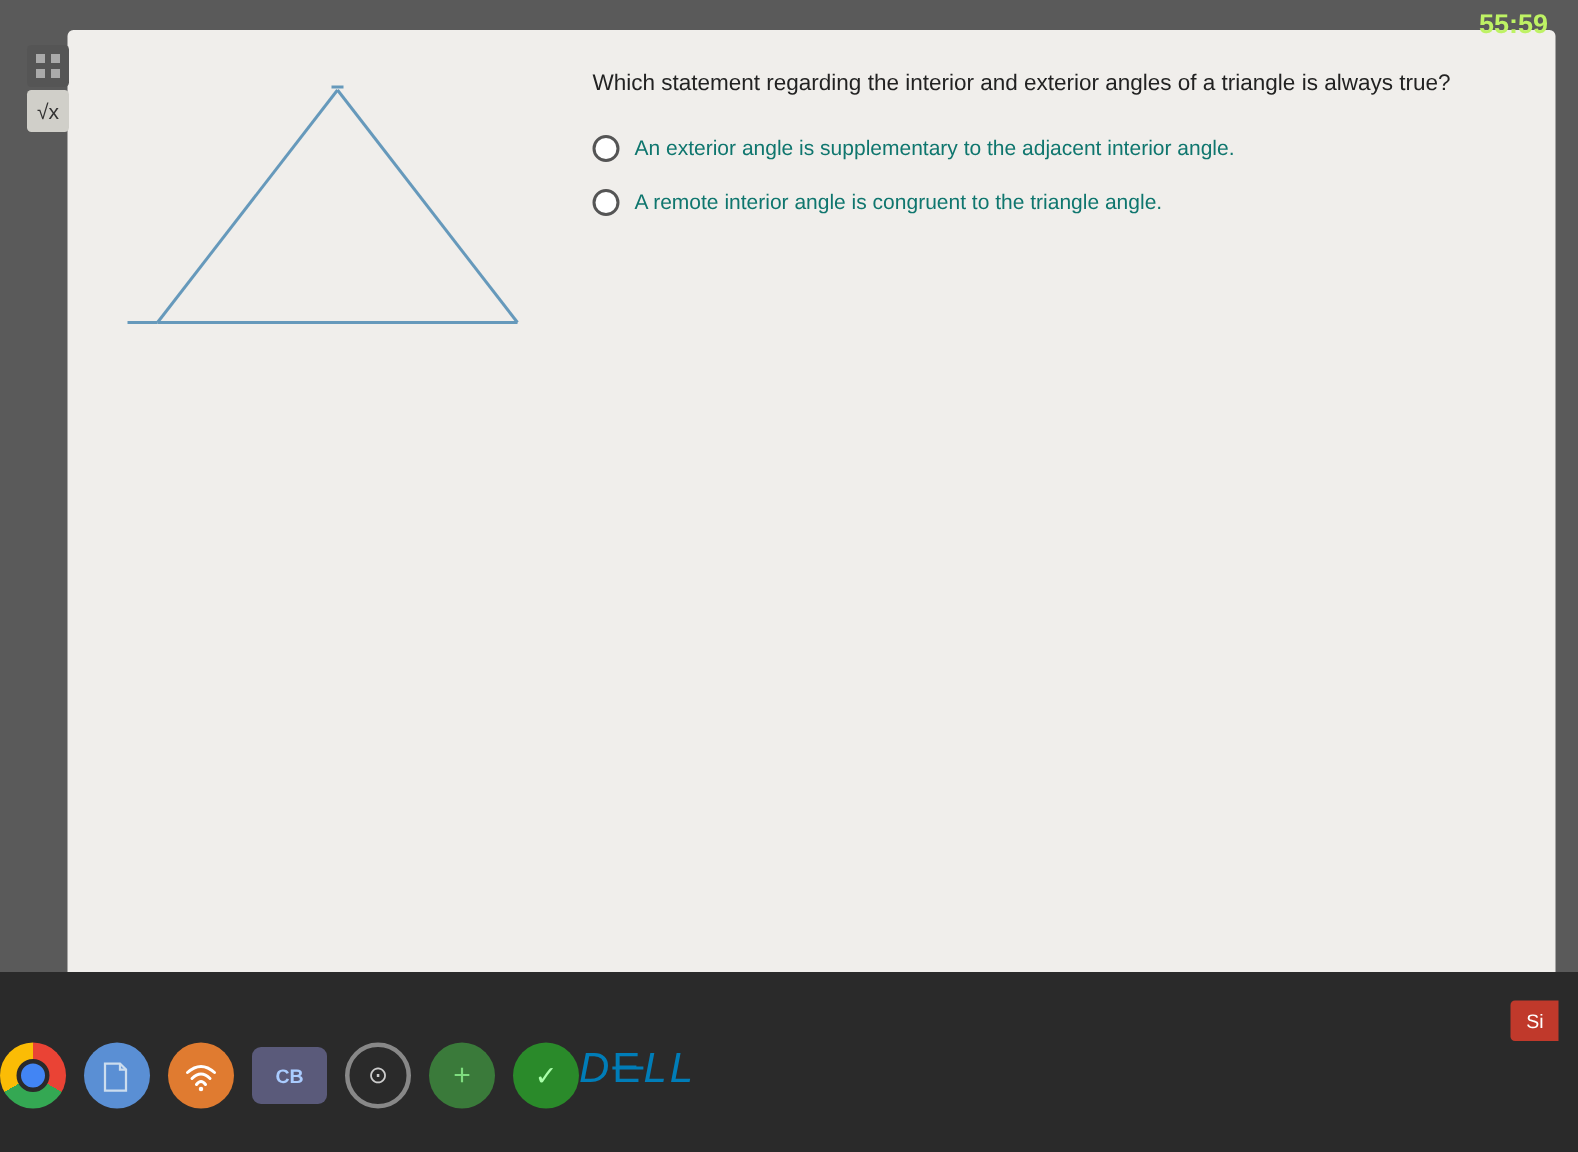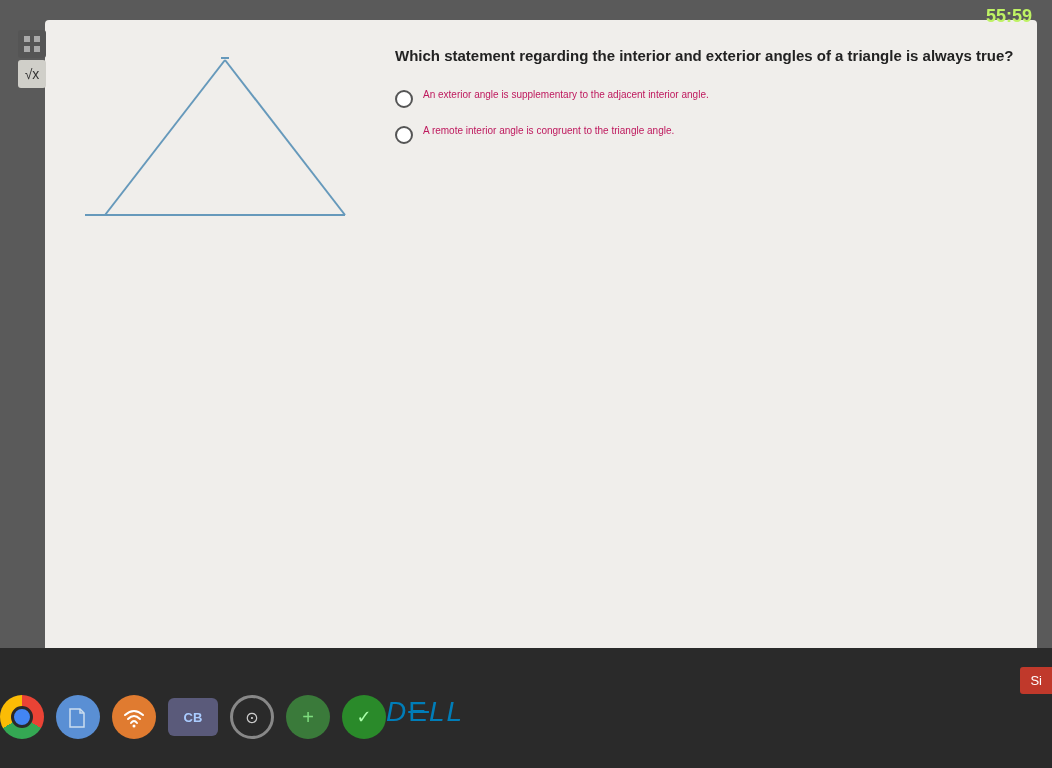--- a/index.html
+++ b/index.html
@@ -106,21 +106,20 @@
       flex: 1;
       padding-left: 10px;
       padding-top: 5px;
     }
 
     .question-text {
       font-size: 15px;
       color: #222;
       margin-bottom: 20px;
       line-height: 1.5;
-      font-weight: bold;
     }
 
     .answer-option {
       display: flex;
       align-items: flex-start;
       margin-bottom: 16px;
       cursor: pointer;
     }
 
     .radio-circle {
@@ -128,22 +127,22 @@
       height: 18px;
       border: 2px solid #555;
       border-radius: 50%;
       flex-shrink: 0;
       margin-right: 10px;
       margin-top: 2px;
       background: #fff;
     }
 
     .answer-text {
-      font-size: 10px;
-      color: #be185d;
+      font-size: 14px;
+      color: #0f766e;
       line-height: 1.45;
     }
 
     
     .bottom-bar {
       height: 52px;
       border-top: 1px solid #ccc;
       display: flex;
       align-items: center;
       padding: 0 16px;
@@ -260,21 +259,21 @@
     }
 
     .dell-logo span {
       font-style: italic;
     }
 
     
     .signin-btn {
       position: absolute;
       bottom: 74px;
-      right: 0;
+      right: 13px;
       background: #c0392b;
       color: #fff;
       font-size: 13px;
       padding: 6px 10px;
       cursor: pointer;
       border-radius: 3px 0 0 3px;
     }
   </style>
 </head>
 <body>

